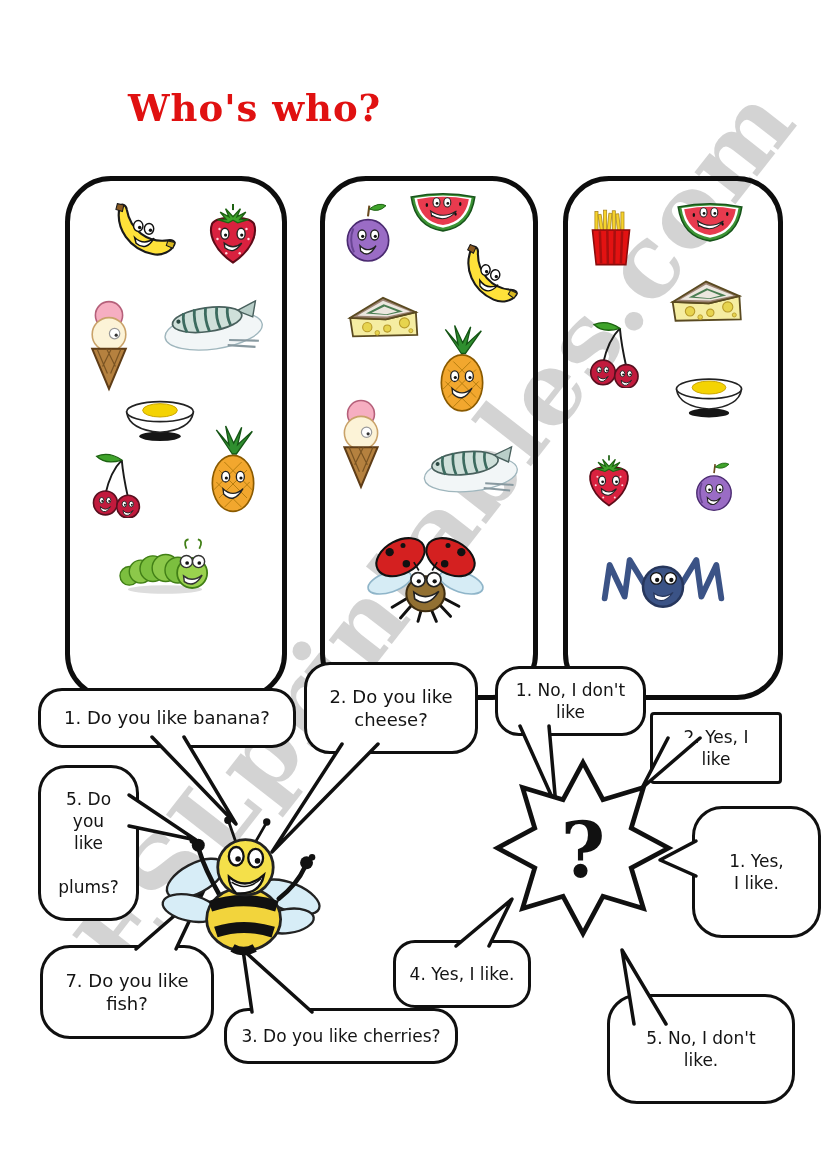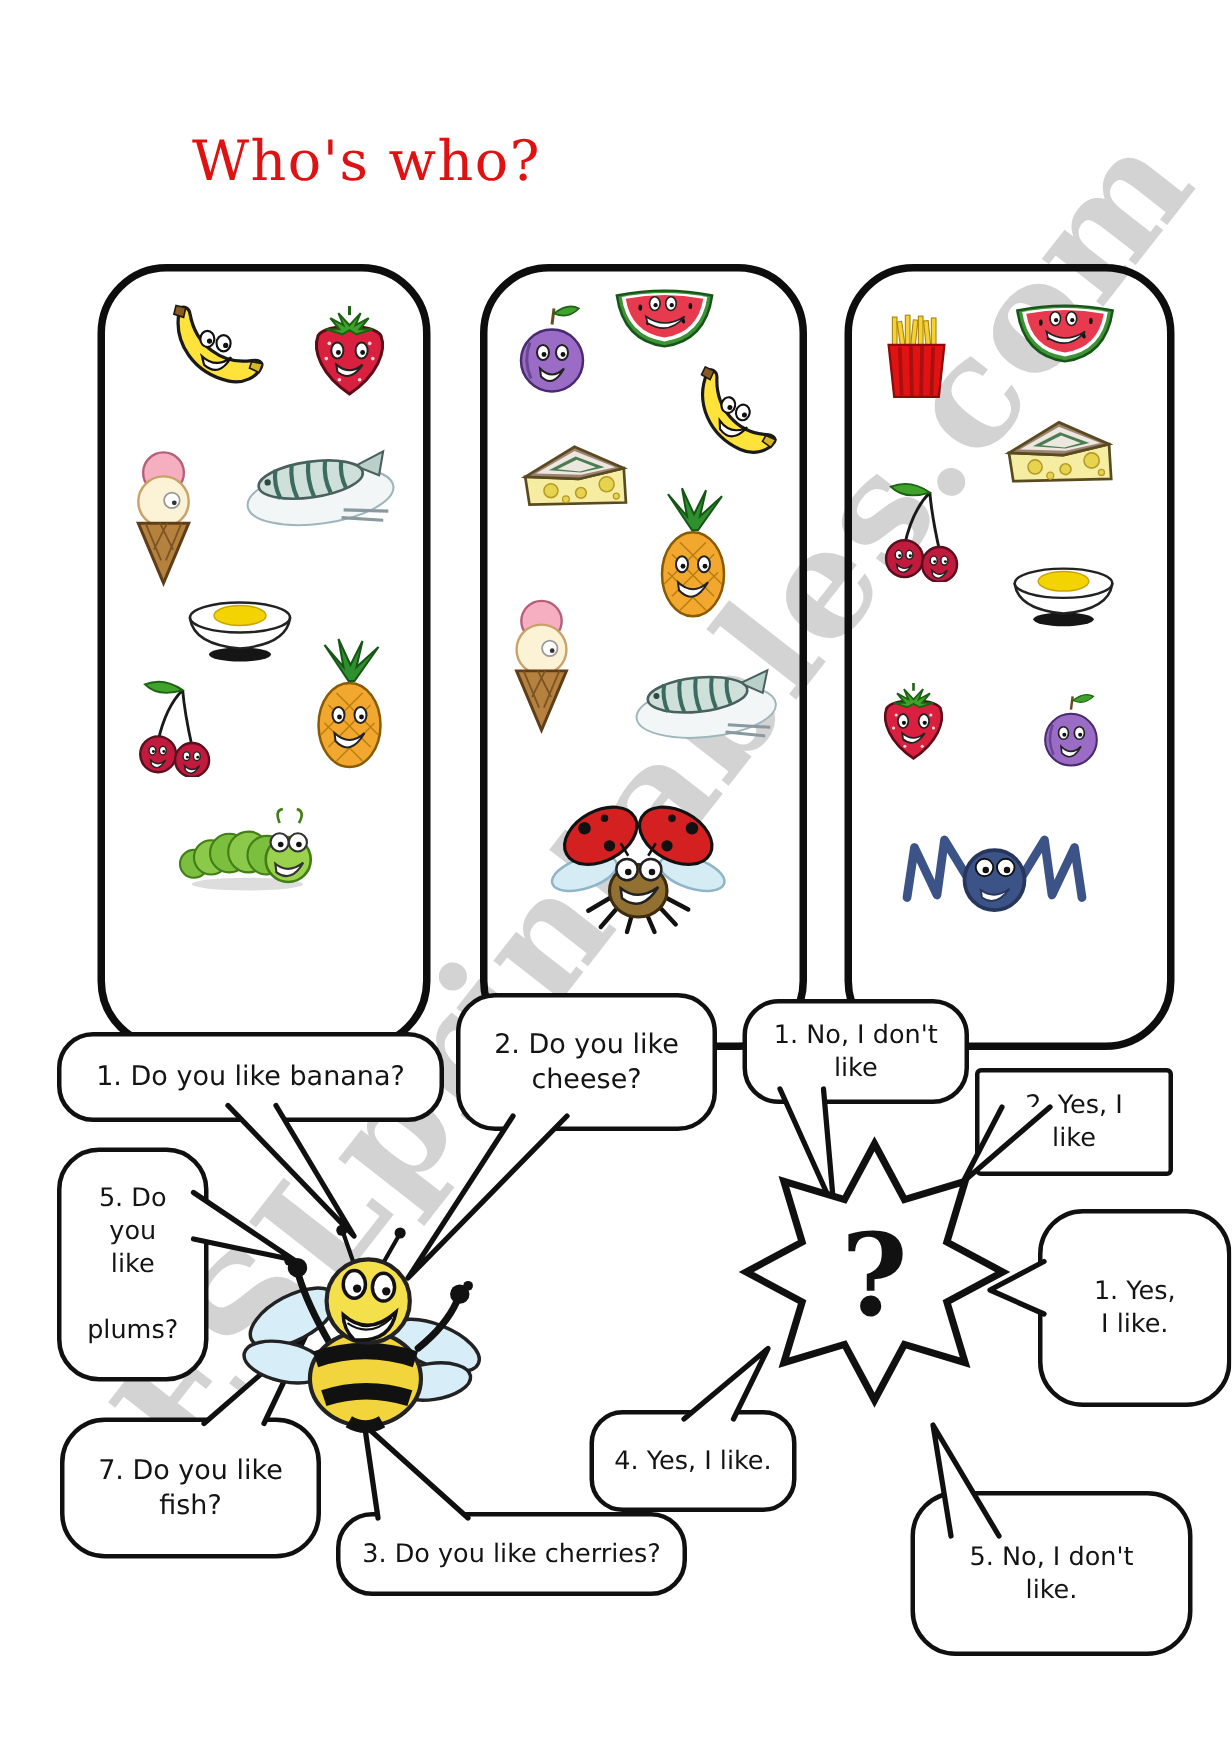--- a/index.html
+++ b/index.html
@@ -1,19 +1,19 @@
 <!DOCTYPE html>
 <html><head>
 <meta charset="utf-8">
 <style>
   html,body{margin:0;padding:0;background:#fff}
   .page{position:relative;width:821px;height:1169px;background:#fff;overflow:hidden;
         font-family:"DejaVu Sans",sans-serif}
   .title{position:absolute;left:128px;top:86px;z-index:2;
-         font-family:"DejaVu Serif",serif;font-weight:normal;font-size:37px;
+         font-family:"DejaVu Serif",serif;font-weight:bold;font-size:37px;
          color:#e01111;letter-spacing:1px}
   .watermark{position:absolute;left:-95px;top:505px;width:1010px;z-index:1;
          transform:rotate(-52deg);font-family:"DejaVu Serif",serif;font-weight:bold;
          font-size:100px;color:rgba(168,168,168,0.5);white-space:nowrap;
          pointer-events:none;letter-spacing:2px}
   .card{position:absolute;border:5px solid #0d0d0d;border-radius:46px;
         background:transparent;z-index:2}
   .icon{position:absolute;z-index:3;overflow:visible}
   .bubble{position:absolute;background:#fff;border:3.5px solid #101010;z-index:4;
         display:flex;align-items:center;justify-content:center;text-align:center;

